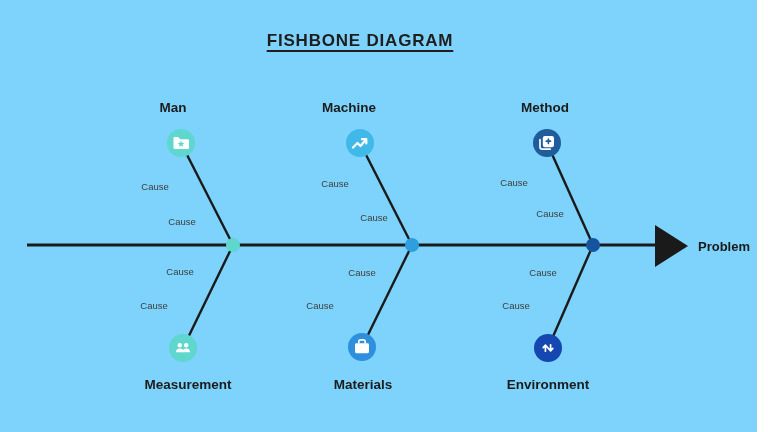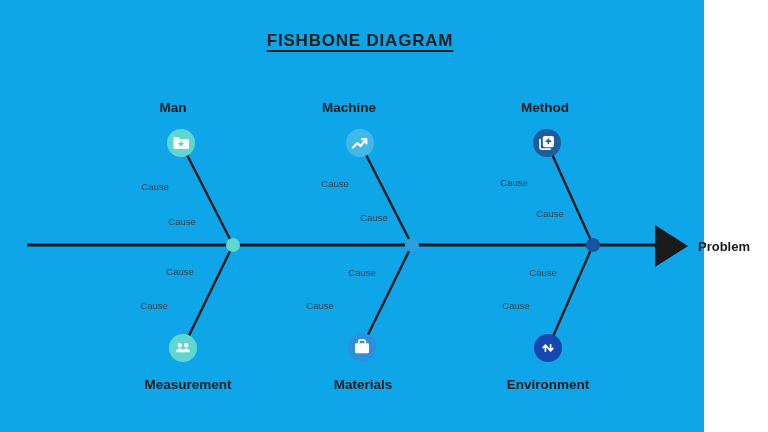--- a/index.html
+++ b/index.html
@@ -6,23 +6,23 @@
     margin: 0;
     padding: 0;
     background: #ffffff;
     width: 768px;
     height: 432px;
     overflow: hidden;
     font-family: "Liberation Sans", sans-serif;
   }
   .stage {
     position: relative;
-    width: 704px;
+    width: 757px;
     height: 432px;
-    background: #0ea5e9;
+    background: #7dd3fc;
   }
   .title {
     position: absolute;
     top: 31px;
     left: 0;
     width: 720px;
     text-align: center;
     font-size: 17px;
     font-weight: 700;
     letter-spacing: 0.8px;

